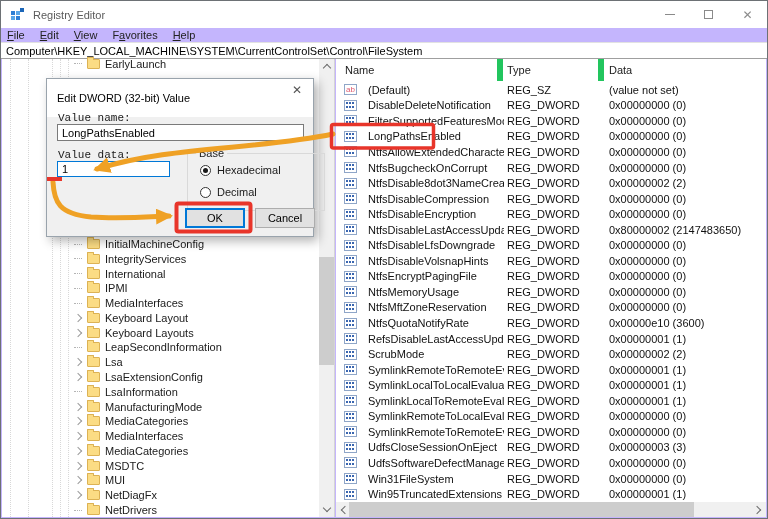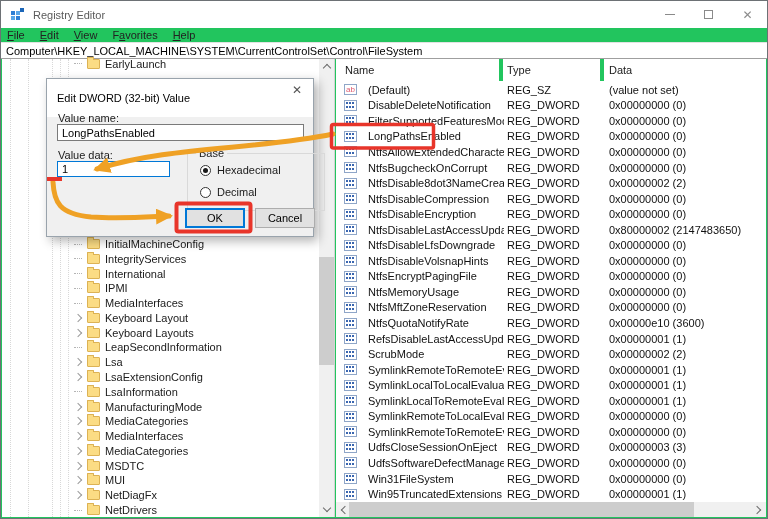--- a/index.html
+++ b/index.html
@@ -1,16 +1,16 @@
 <!DOCTYPE html>
 <html><head>
 <meta charset="utf-8">
 <style>
   html,body{margin:0;padding:0;background:#e8e8e8;}
-  #window{position:relative;width:768px;height:519px;background:#22c55e;border:1px solid #6d7175;
+  #window{position:relative;width:768px;height:519px;background:#c4b5fd;border:1px solid #6d7175;
     box-sizing:border-box;font-family:"Liberation Sans",sans-serif;font-size:11px;color:#111;overflow:hidden;}
   
   .titlebar{position:absolute;left:0;top:0;right:0;height:27px;background:#fff;display:flex;align-items:center;}
   .appicon{margin-left:9px;width:15px;height:15px;flex:0 0 auto;}
   .wtitle{margin-left:8px;color:#5a5a5a;font-size:11px;}
   .wcontrols{position:absolute;right:0;top:0;height:27px;display:flex;}
   .wbtn{width:39px;height:27px;display:flex;align-items:center;justify-content:center;color:#7a7a7a;}
   .min-glyph{width:10px;height:0;border-top:1px solid #8a8a8a;}
   .max-glyph{width:9px;height:9px;border:1px solid #8a8a8a;box-sizing:border-box;}
   .close-glyph{font-size:12px;color:#8a8a8a;line-height:1;}
@@ -33,38 +33,38 @@
   
   .vsb{position:absolute;right:0;top:0;bottom:0;width:15px;background:#f0f0f0;}
   .sbtn{position:absolute;left:0;width:15px;height:15px;display:flex;align-items:center;justify-content:center;background:#f0f0f0;}
   .schev{width:5px;height:5px;border-top:1.4px solid #6a6a6a;border-right:1.4px solid #6a6a6a;}
   .up{transform:rotate(-45deg);margin-top:3px;} .down{transform:rotate(135deg);margin-bottom:3px;}
   .left{transform:rotate(-135deg);margin-left:3px;} .right{transform:rotate(45deg);margin-right:3px;}
   .vthumb{position:absolute;left:0;width:15px;background:#cdcdcd;}
   
   .listpane{position:absolute;left:335px;top:58px;right:1px;bottom:1px;background:#fff;}
   .lheader{position:absolute;left:0;top:0;right:0;height:22px;background:#fff;}
-  .hcell{position:absolute;top:0;height:22px;display:flex;align-items:center;color:#1a1a1a;border-right:4px solid #22c55e;box-sizing:border-box;}
+  .hcell{position:absolute;top:0;height:22px;display:flex;align-items:center;color:#1a1a1a;border-right:6px solid #22c55e;box-sizing:border-box;}
   .rows{position:absolute;left:0;top:23px;right:0;}
   .lrow{position:absolute;left:0;right:0;height:15.55px;display:flex;align-items:center;}
   .c-name{position:absolute;left:8px;width:160px;display:flex;align-items:center;gap:11px;overflow:hidden;white-space:nowrap;}
   .c-type{position:absolute;left:171px;white-space:nowrap;}
   .c-data{position:absolute;left:273px;white-space:nowrap;}
   .vicon{flex:0 0 auto;width:13px;height:11px;}
   
   .hsb{position:absolute;left:0;right:0;bottom:0;height:15px;background:#f0f0f0;}
   .hthumb{position:absolute;top:0;height:15px;background:#cdcdcd;}
   .hbtn{position:absolute;top:0;width:15px;height:15px;display:flex;align-items:center;justify-content:center;}
   
   .dialog{position:absolute;left:45px;top:77px;width:268px;height:159px;background:#f0f0f0;border:1px solid #99a3ac;
     box-shadow:4px 4px 10px rgba(0,0,0,.3);z-index:10;box-sizing:border-box;}
   .dtitlebar{position:absolute;left:0;top:0;right:0;height:38px;background:#fff;display:flex;align-items:center;}
   .dtitle{margin-left:10px;color:#000;}
   .dclose{position:absolute;right:1px;top:0;width:30px;height:21px;display:flex;align-items:center;justify-content:center;color:#555;font-size:12px;}
-  .dlabel{position:absolute;color:#1a1a1a;}
+  .dlabel{position:absolute;color:#1a1a1a;font-family:Liberation Mono, monospace;}
   .dinput{position:absolute;background:#fff;border:1px solid #7a7a7a;display:flex;align-items:center;padding-left:4px;box-sizing:border-box;color:#000;}
   .focused{border:1px solid #0078d7;}
   .groupbox{position:absolute;left:140px;top:74px;width:138px;height:58px;border:1px solid #d9d9d9;box-sizing:border-box;}
   .glegend{position:absolute;left:8px;top:-7px;background:#f0f0f0;padding:0 3px;color:#1a1a1a;}
   .radio-row{position:absolute;left:12px;display:flex;align-items:center;gap:6px;color:#1a1a1a;}
   .radio{width:11px;height:11px;border:1px solid #333;border-radius:50%;box-sizing:border-box;background:#fff;position:relative;flex:0 0 auto;}
   .radio.sel::after{content:"";position:absolute;left:2px;top:2px;width:5px;height:5px;border-radius:50%;background:#1a1a1a;}
   .dbtn{position:absolute;top:129px;width:60px;height:20px;background:#e1e1e1;border:1px solid #adadad;
     display:flex;align-items:center;justify-content:center;box-sizing:border-box;color:#000;}
   .default-btn{border:1px solid #0078d7;box-shadow:inset 0 0 0 1px #0078d7;}

